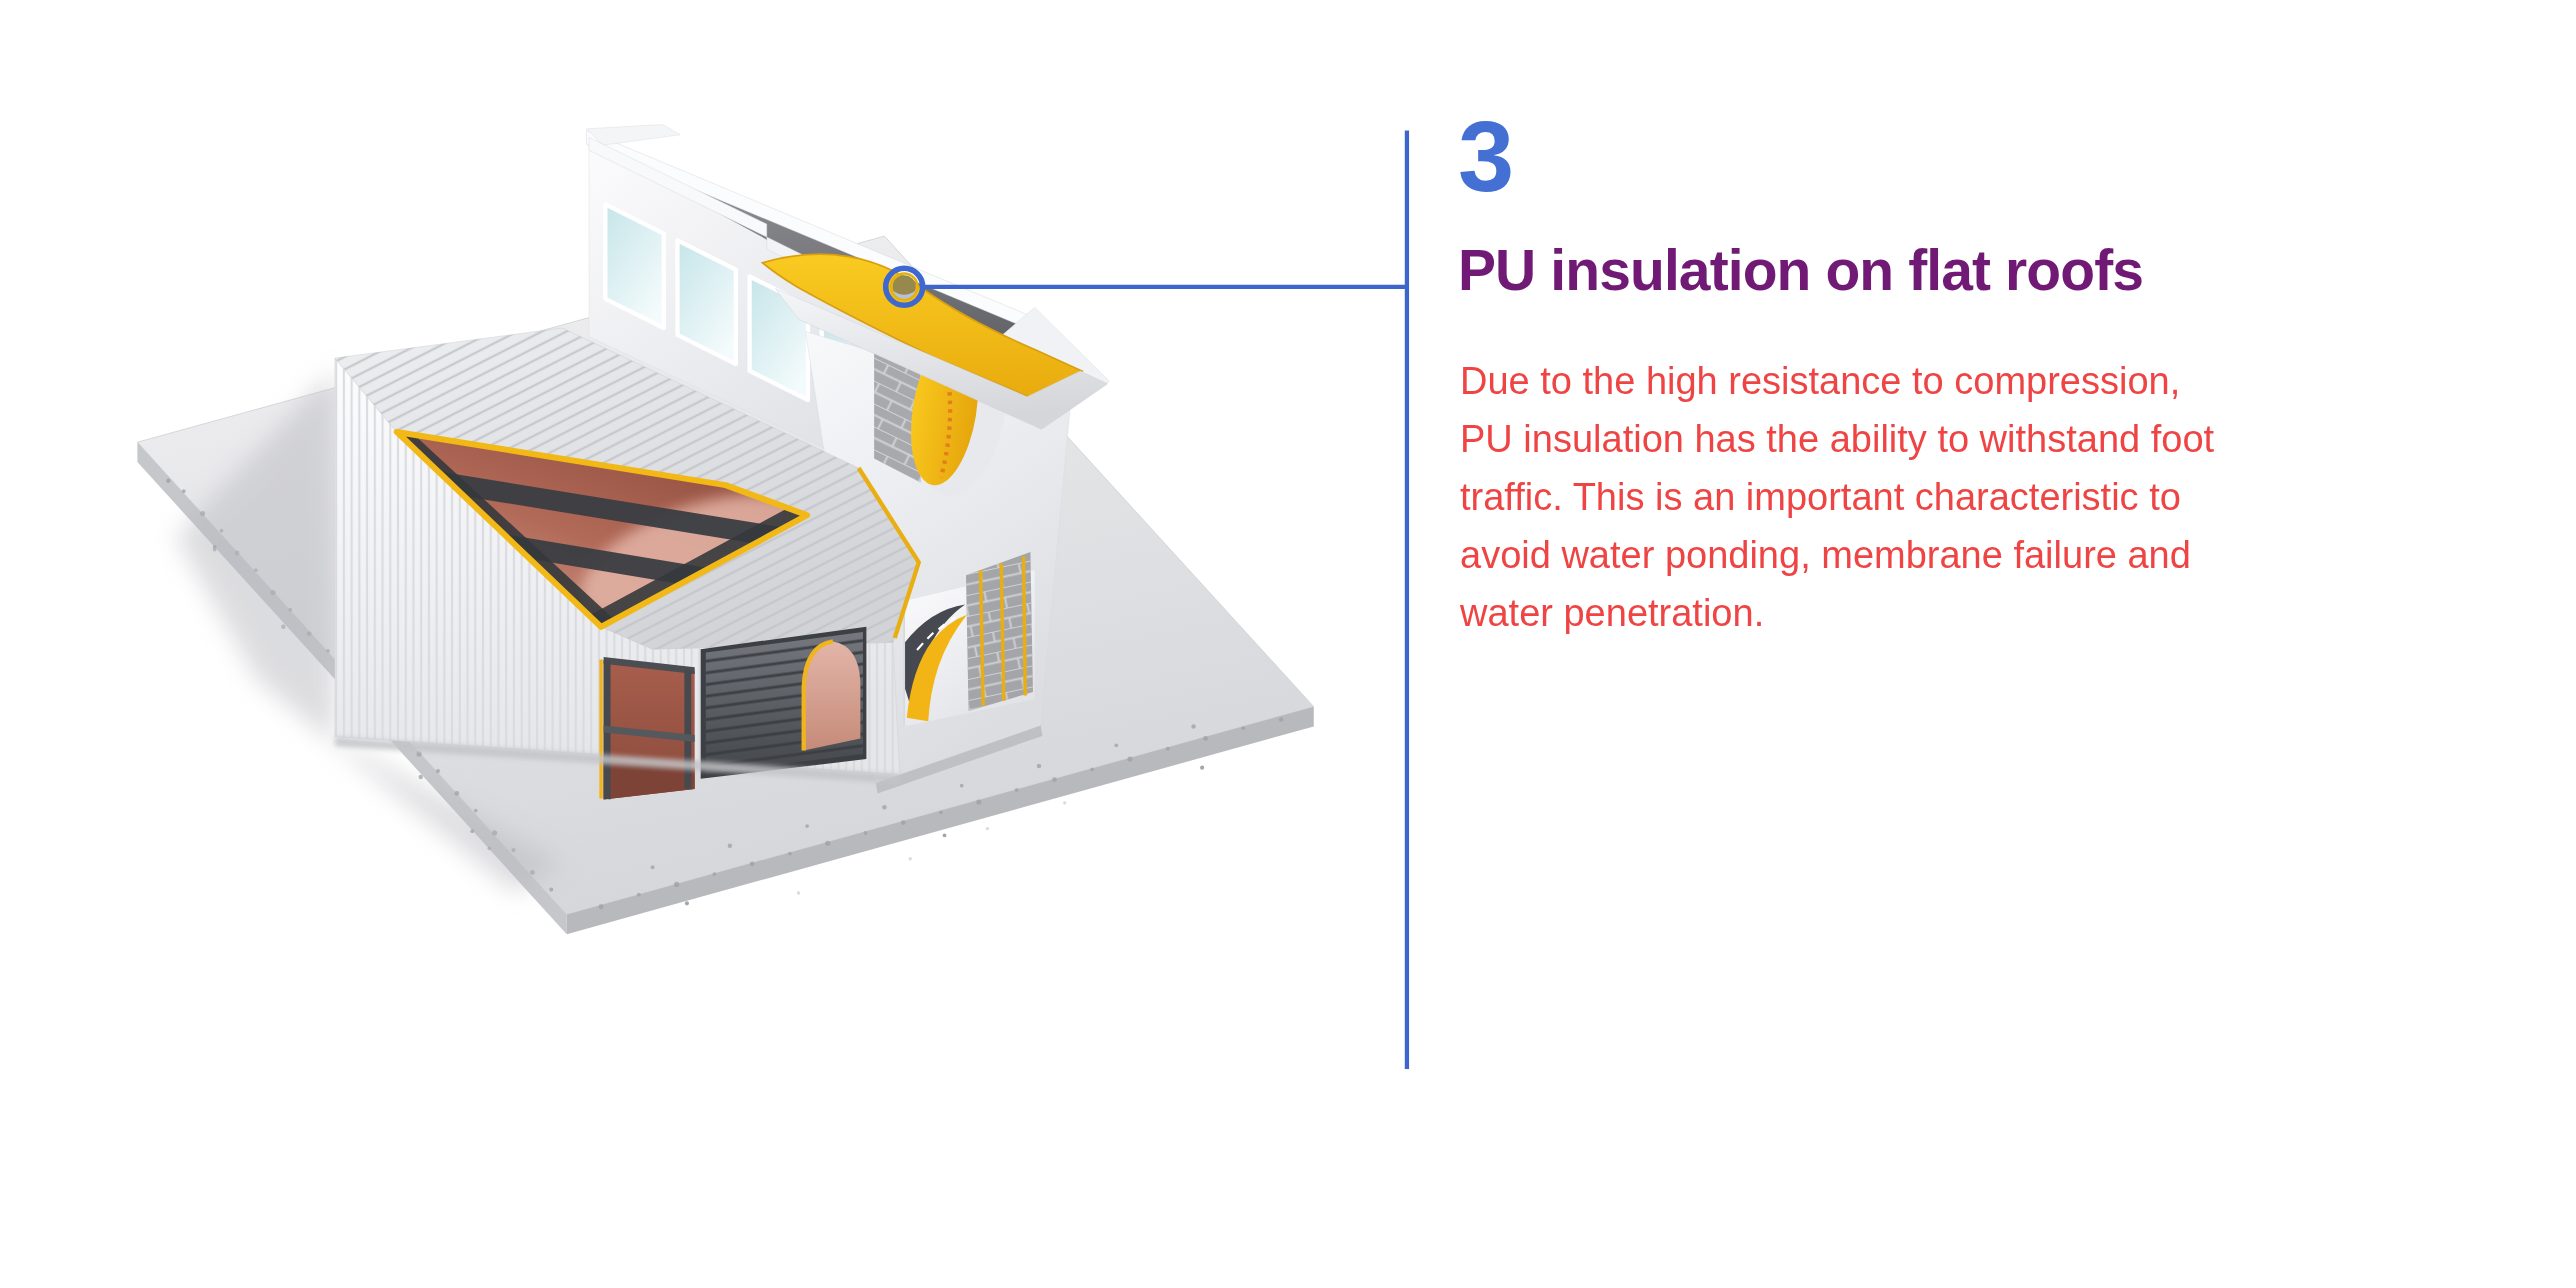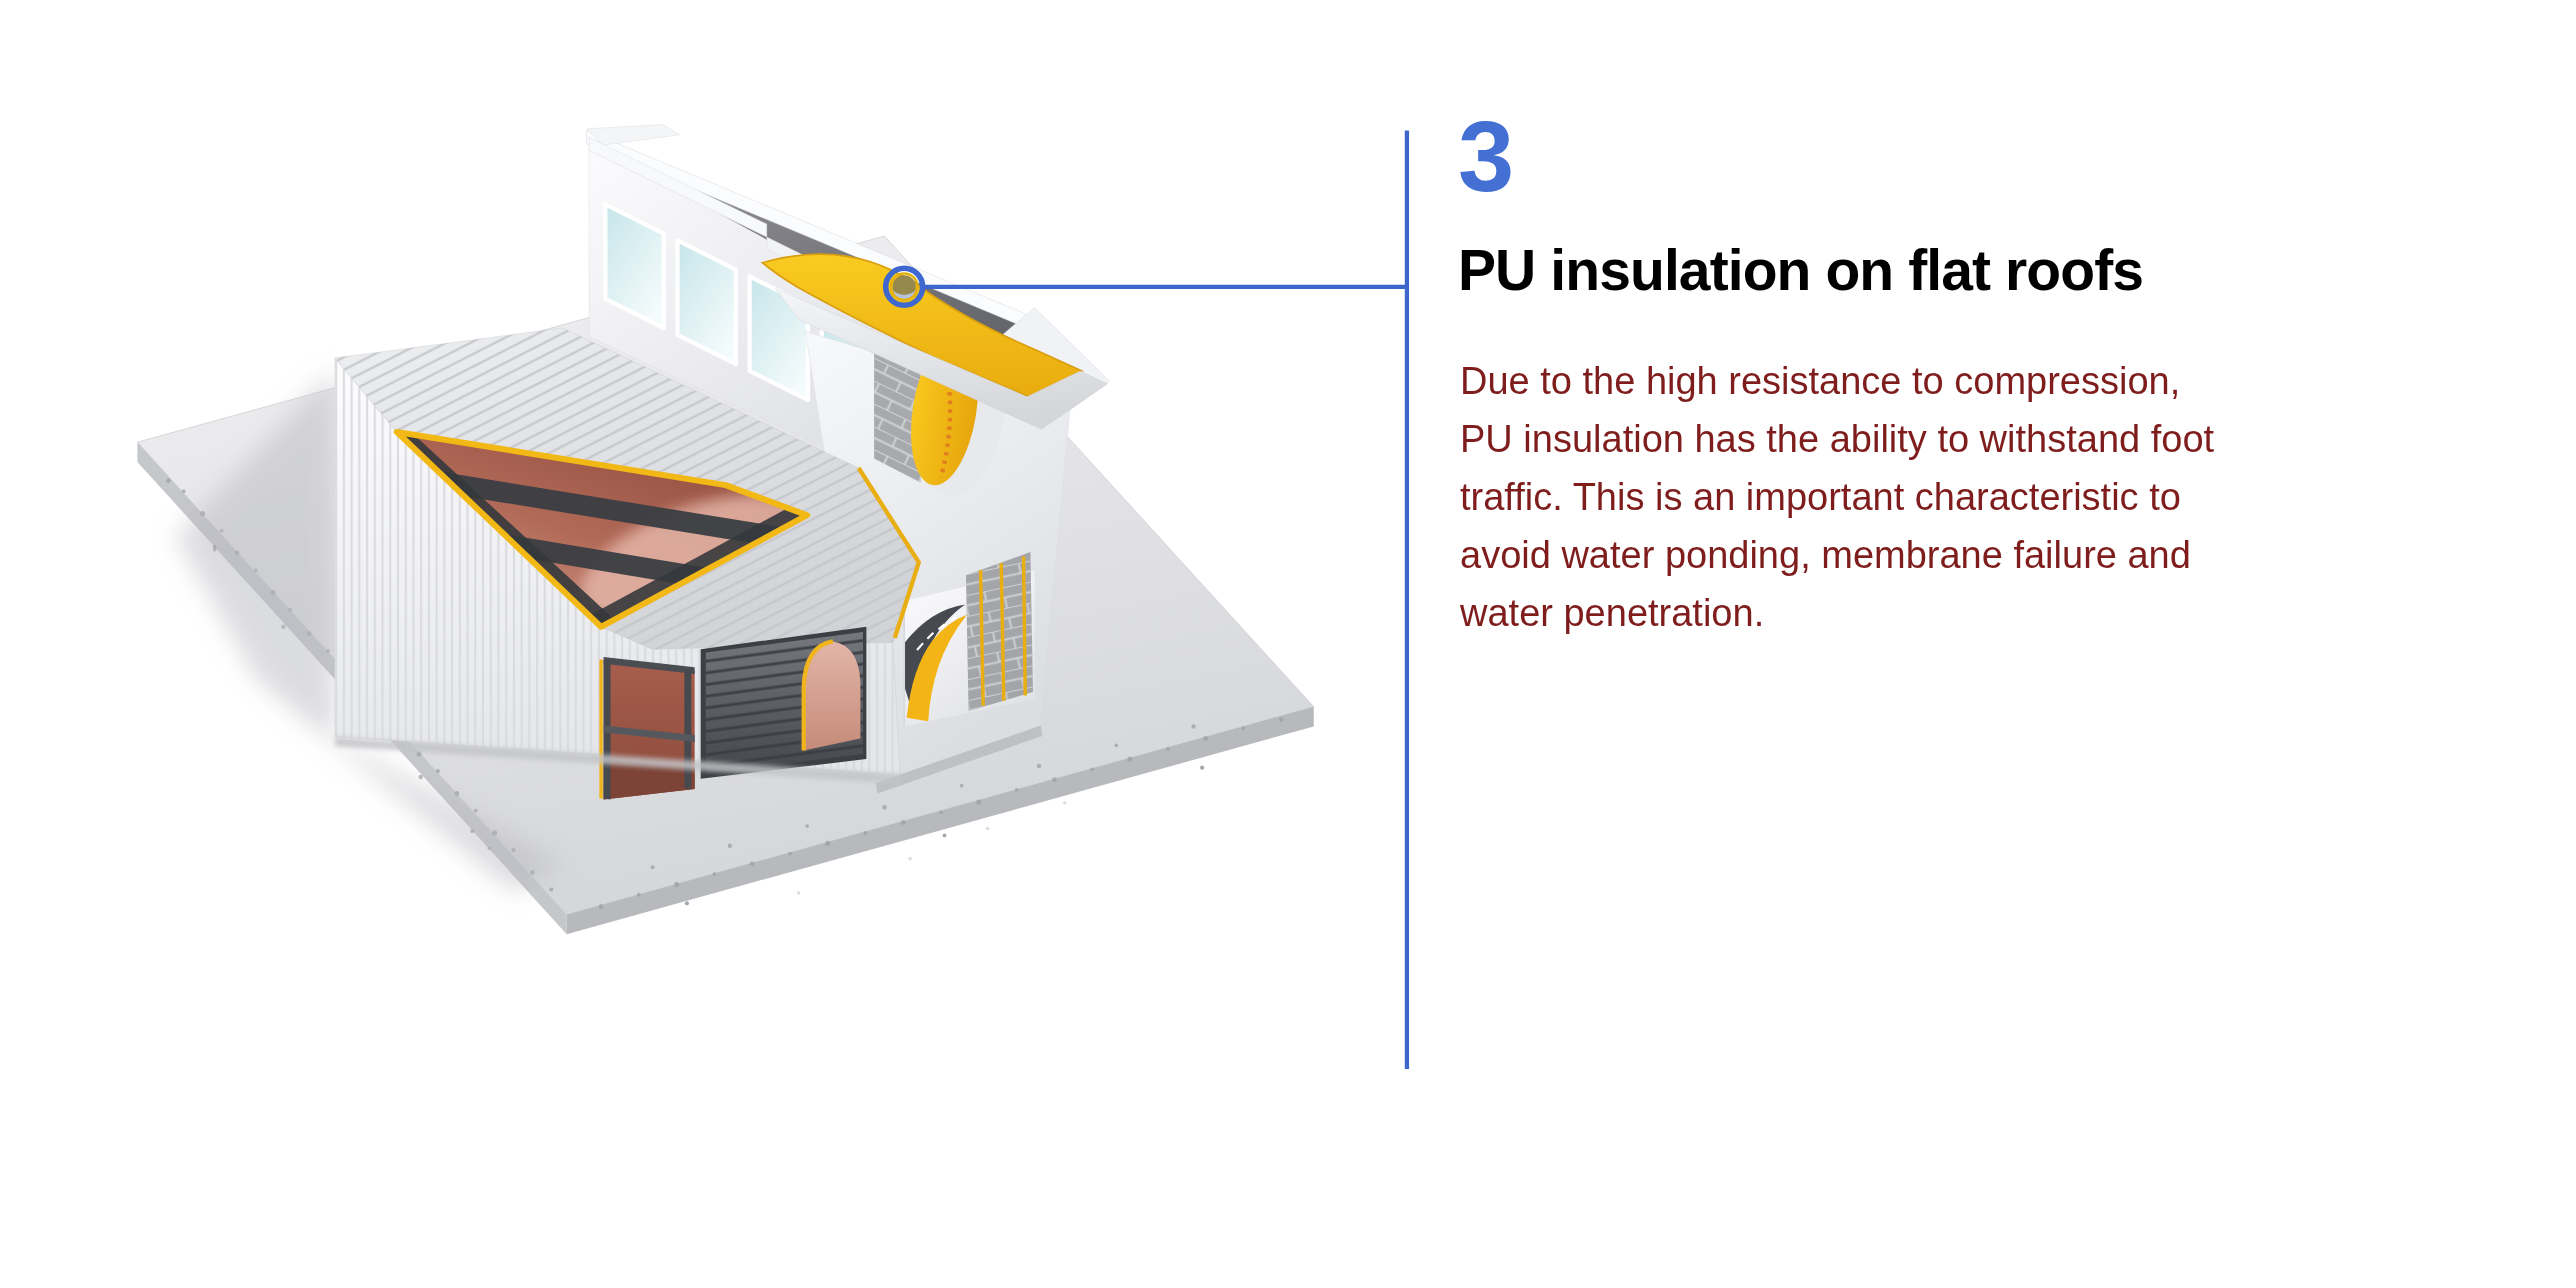--- a/index.html
+++ b/index.html
@@ -9,28 +9,28 @@
   svg.illu{position:absolute;left:0;top:0;}
   .callout{position:absolute;left:0;top:0;width:2576px;height:1288px;pointer-events:none;}
   .step-num{
     position:absolute;left:1458px;top:103px;
     font-size:101px;font-weight:700;line-height:1.05;
     color:#4470d4;letter-spacing:0px;
   }
   .callout-title{
     position:absolute;left:1458px;top:237px;margin:0;
     font-size:57px;font-weight:700;letter-spacing:-0.9px;
-    color:#000000;
+    color:#701a75;
     text-align:center;
   }
   .callout-body{
     position:absolute;left:1460px;top:352px;margin:0;
     width:987px;
     font-size:38px;font-weight:400;line-height:58px;
-    color:#7f1d1d;white-space:pre-line;
+    color:#ef4444;white-space:pre-line;
   }
 </style>
 </head>
 <body>
 
 <div class="stage">
 
   <svg class="illu" width="2576" height="1288" viewBox="0 0 3000 1500">
     <defs>
       <linearGradient id="gSlab" x1="0" y1="0" x2="0.35" y2="1">

